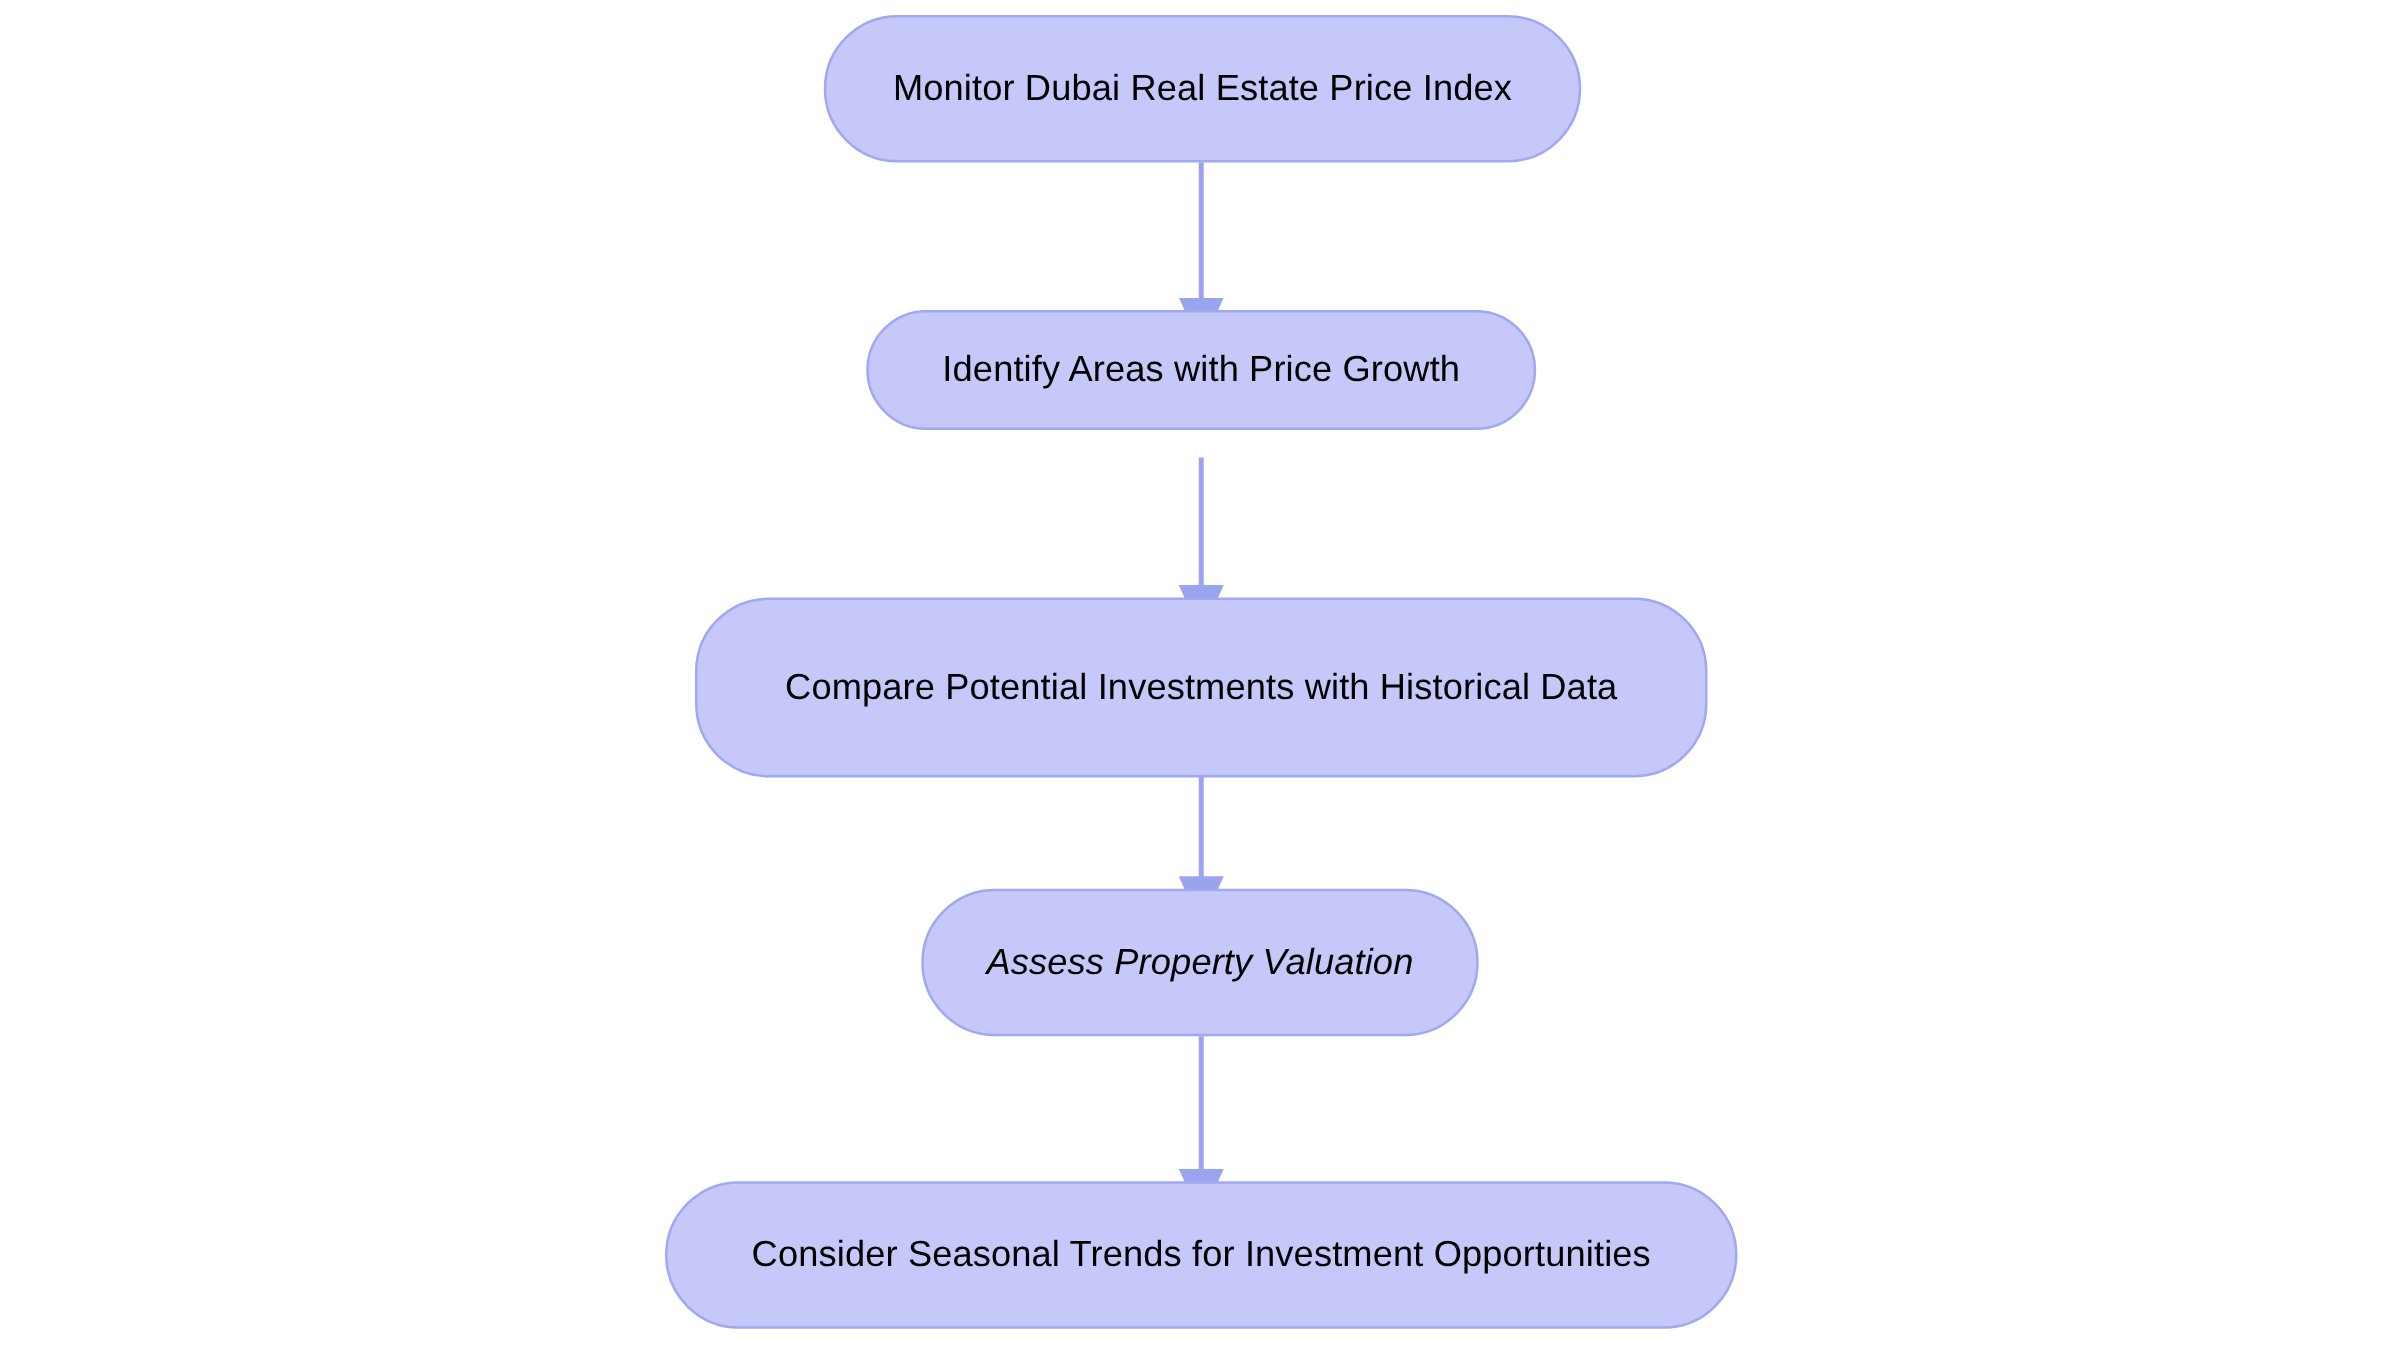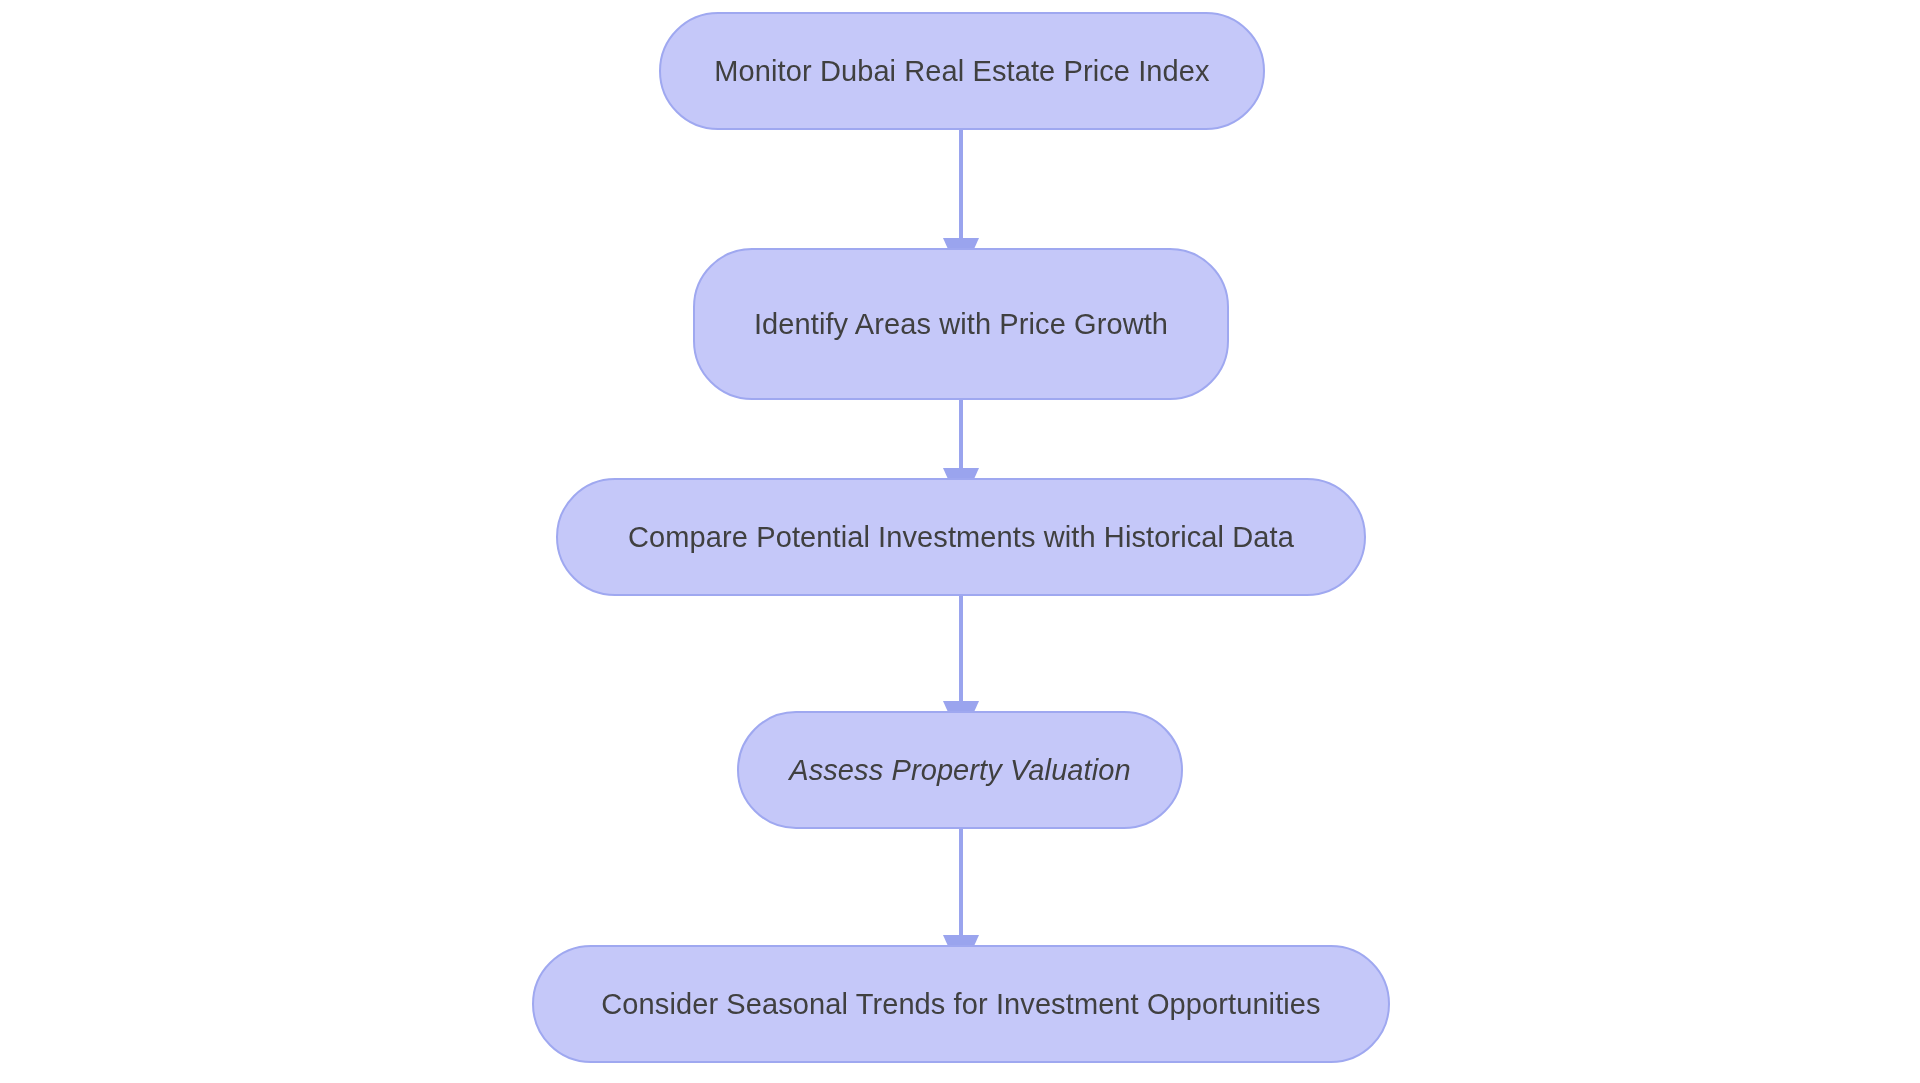--- a/index.html
+++ b/index.html
@@ -33,21 +33,21 @@
     font-size: 29px;
     font-family: "Liberation Sans", sans-serif;
     font-weight: 400;
     letter-spacing: 0.1px;
     white-space: nowrap;
     user-select: none;
   }
   .flow-node-label {
     display: block;
     line-height: 1;
-    color: #404040;
+    color: #000000;
   }
   .connector {
     position: absolute;
     left: 0;
     top: 0;
     width: 1920px;
     height: 1083px;
     pointer-events: none;
     overflow: visible;
   }
@@ -66,25 +66,25 @@
     <line x1="961" y1="130" x2="961" y2="242" stroke="#9aa4ee" stroke-width="4" marker-end="url(#arrowhead)"></line>
     <line x1="961" y1="366" x2="961" y2="472" stroke="#9aa4ee" stroke-width="4" marker-end="url(#arrowhead)"></line>
     <line x1="961" y1="596" x2="961" y2="705" stroke="#9aa4ee" stroke-width="4" marker-end="url(#arrowhead)"></line>
     <line x1="961" y1="829" x2="961" y2="939" stroke="#9aa4ee" stroke-width="4" marker-end="url(#arrowhead)"></line>
   </svg>
 
   <div class="flow-node" id="node-step-1" style="left: 659px; top: 12px; width: 606px; height: 118px; border-radius: 59px; background: rgb(197, 200, 249); border-color: rgb(159, 168, 240); color: rgb(47, 47, 204);">
     <span class="flow-node-label">Monitor Dubai Real Estate Price Index</span>
   </div>
 
-  <div class="flow-node" id="node-step-2" style="left: 693px; top: 248px; width: 536px; height: 152px; border-radius: 59px; background: rgb(197, 200, 249); border-color: rgb(159, 168, 240); color: rgb(47, 47, 204);">
+  <div class="flow-node" id="node-step-2" style="left: 693px; top: 248px; width: 536px; height: 96px; border-radius: 59px; background: rgb(197, 200, 249); border-color: rgb(159, 168, 240); color: rgb(47, 47, 204);">
     <span class="flow-node-label">Identify Areas with Price Growth</span>
   </div>
 
-  <div class="flow-node" id="node-step-3" style="left: 556px; top: 478px; width: 810px; height: 118px; border-radius: 59px; background: rgb(197, 200, 249); border-color: rgb(159, 168, 240); color: rgb(47, 47, 204);">
+  <div class="flow-node" id="node-step-3" style="left: 556px; top: 478px; width: 810px; height: 144px; border-radius: 59px; background: rgb(197, 200, 249); border-color: rgb(159, 168, 240); color: rgb(47, 47, 204);">
     <span class="flow-node-label">Compare Potential Investments with Historical Data</span>
   </div>
 
   <div class="flow-node" id="node-step-4" style="left: 737px; top: 711px; width: 446px; height: 118px; border-radius: 59px; background: rgb(197, 200, 249); border-color: rgb(159, 168, 240); color: rgb(47, 47, 204); font-style: italic;">
     <span class="flow-node-label">Assess Property Valuation</span>
   </div>
 
   <div class="flow-node" id="node-step-5" style="left: 532px; top: 945px; width: 858px; height: 118px; border-radius: 59px; background: rgb(197, 200, 249); border-color: rgb(159, 168, 240); color: rgb(47, 47, 204);">
     <span class="flow-node-label">Consider Seasonal Trends for Investment Opportunities</span>
   </div>

